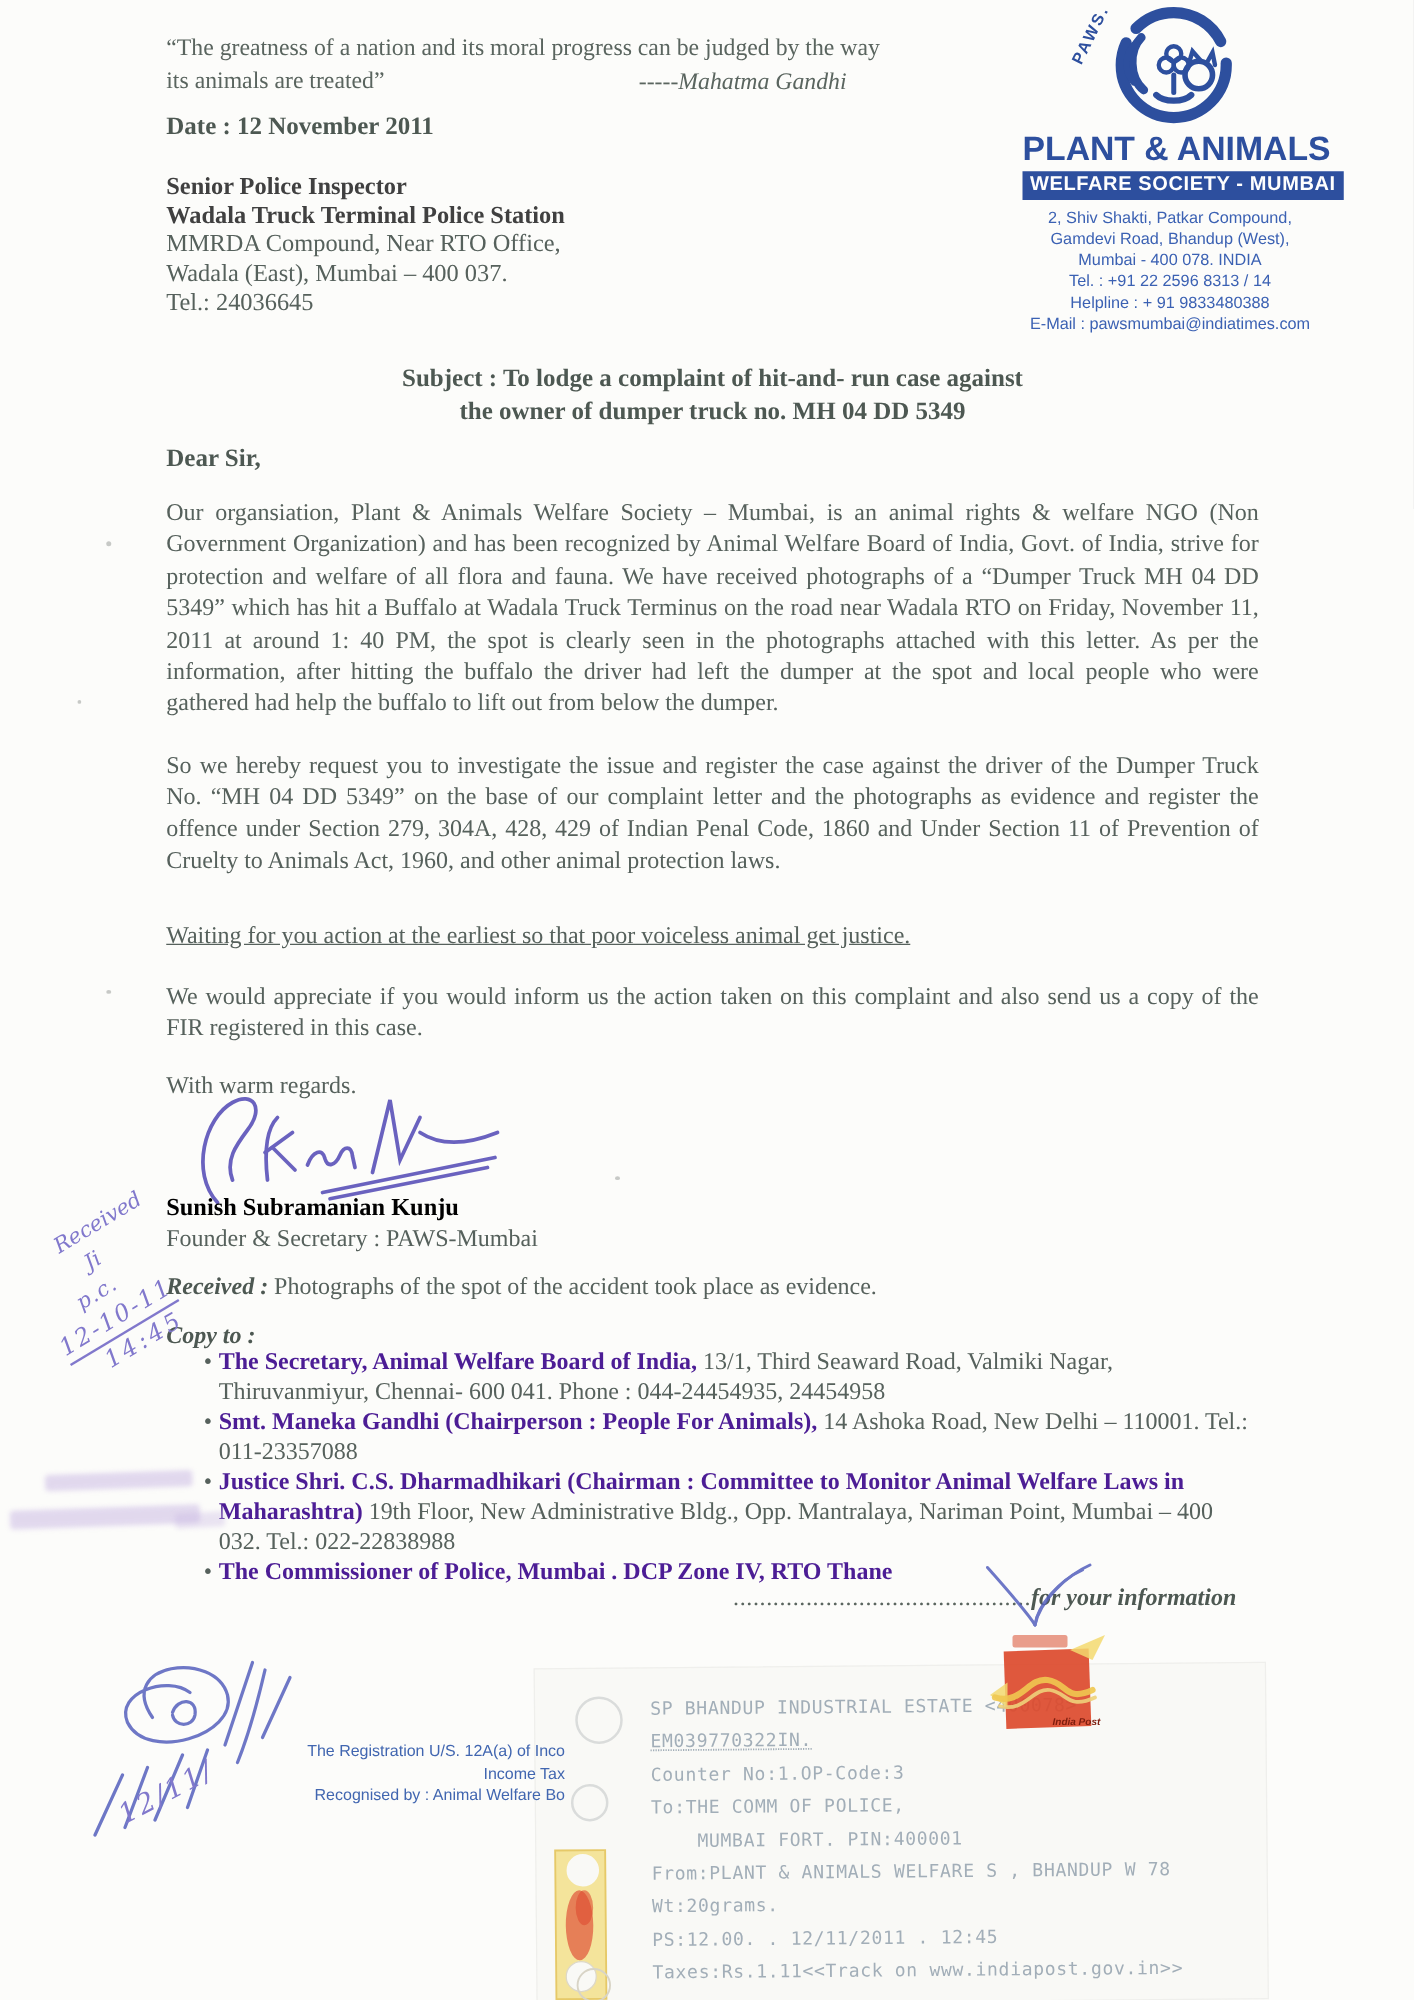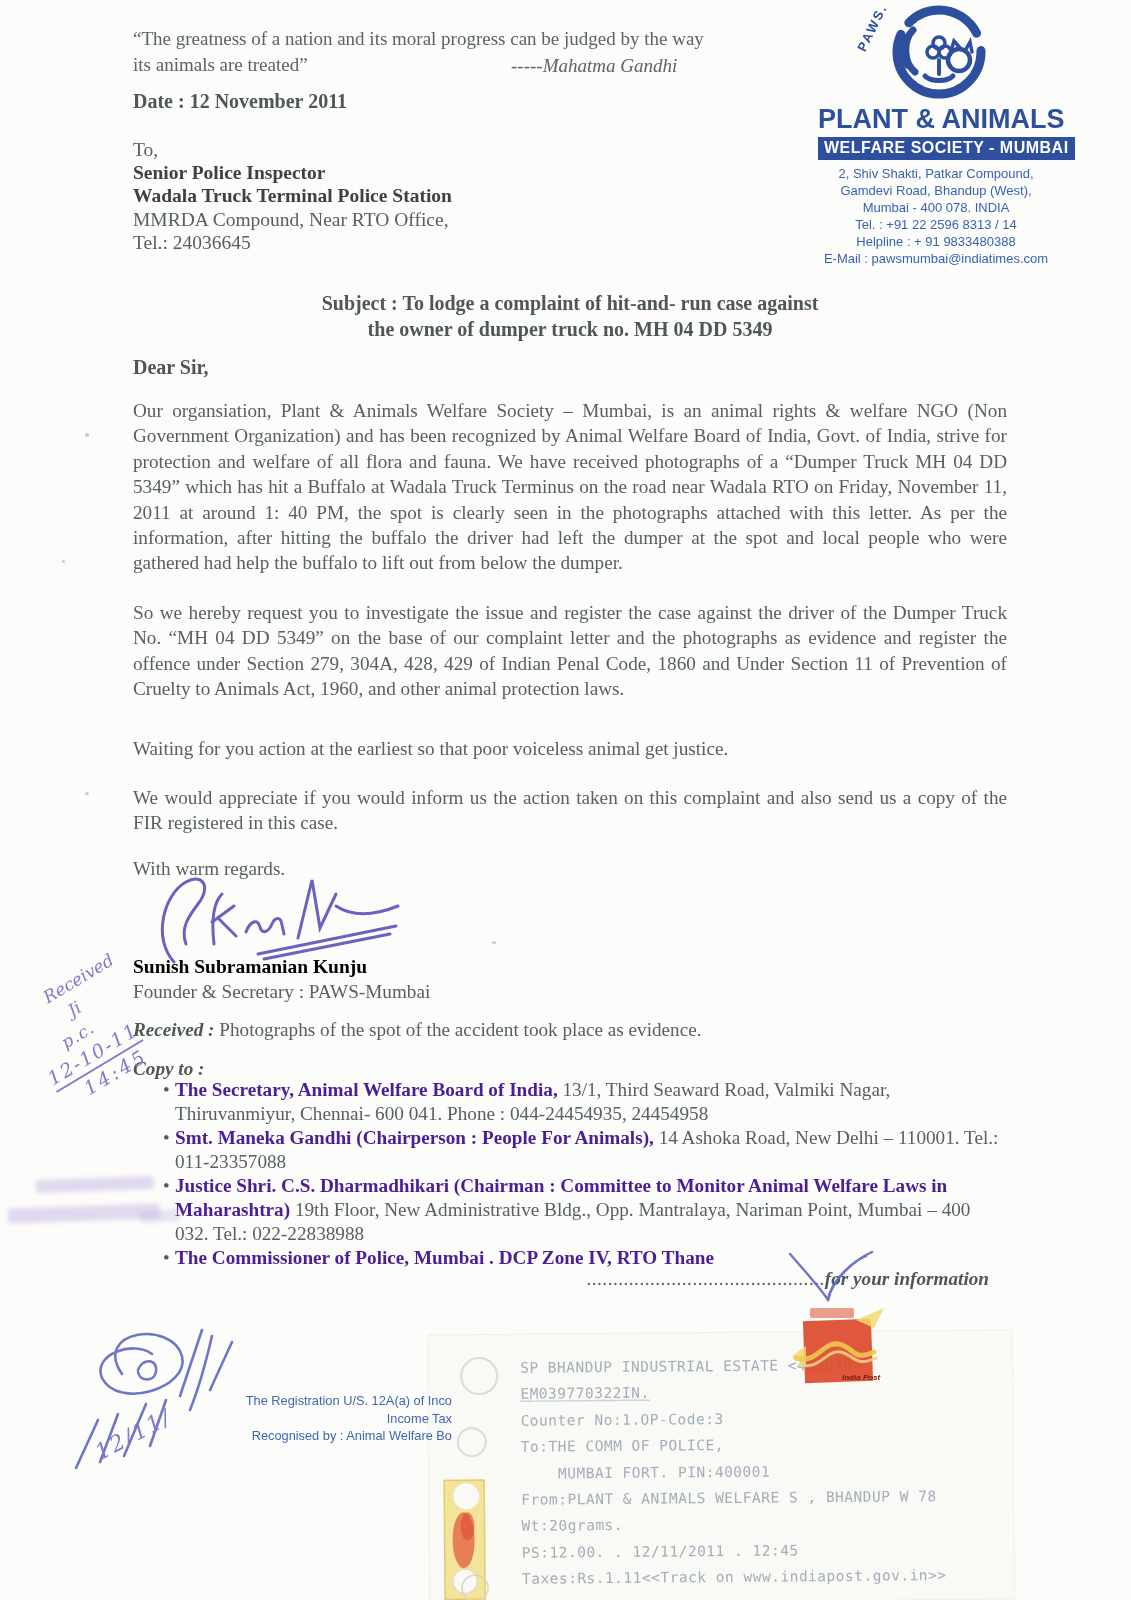--- a/index.html
+++ b/index.html
@@ -16,21 +16,21 @@
   .logo-name{font-family:"Liberation Sans", sans-serif; font-weight:bold; font-size:27px; letter-spacing:0px; color:#2d4f9e; white-space:nowrap; margin-top:2px;}
   .logo-bar{display:inline-block; background:#2d4f9e; color:#fefefe; font-family:"Liberation Sans", sans-serif; font-weight:bold; font-size:16px; padding:2px 6px 3px; letter-spacing:0.5px; white-space:nowrap; margin-top:2px;}
   .logo-addr{margin-top:5px; font-family:"Liberation Sans", sans-serif; font-size:13px; line-height:17px; color:#3b61b3;}
   .date-line{position:absolute; left:133px; top:90px; font-size:20px; font-weight:bold; color:#4d5852;}
   .to-block{position:absolute; left:133px; top:138px; font-size:19.5px; line-height:23.2px;}
   .to-block .b{font-weight:bold; color:#404040;}
   .subject{position:absolute; left:235px; top:291px; width:670px; text-align:center; font-weight:bold; font-size:20px; line-height:25.5px; color:#4d5852;}
   .greeting{position:absolute; left:133px; top:356px; font-size:20px; font-weight:bold; color:#4d5852;}
   
   .para{position:absolute; left:133px; width:874px; font-size:19.2px; line-height:25.4px; text-align:justify;}
-  .p1{top:398px;} .p2{top:600px;} .p3{top:736px; text-align:left;} .p4{top:785px;}
+  .p1{top:398px;} .p2{top:600px;} .p3{top:736px; text-align:left;text-decoration:underline;} .p4{top:785px;}
   .closing{position:absolute; left:133px; top:858px; font-size:19.2px;}
   .sig-svg{position:absolute; left:140px; top:866px;}
   .signer{position:absolute; left:133px; top:956px; font-size:19.5px; font-weight:bold; color:#000000;}
   .signer-title{position:absolute; left:133px; top:981px; font-size:19.2px;}
   .attached{position:absolute; left:133px; top:1019px; font-size:19.2px;}
   .lbl-bi{font-weight:bold; font-style:italic; color:#4d5852;}
   .copy-label{position:absolute; left:133px; top:1058px; font-size:19.2px;}
   .copy-list{position:absolute; left:133px; top:1078px; width:868px; margin:0; padding:0; list-style:none; font-size:19.2px; line-height:24px;}
   .copy-list li{position:relative; padding-left:42px; margin:0;}
   .copy-list li::before{content:"\2022"; position:absolute; left:30px; top:0; font-size:19px; color:#56615c;}
@@ -98,24 +98,24 @@
       <div>Gamdevi Road, Bhandup (West),</div>
       <div>Mumbai - 400 078. INDIA</div>
       <div>Tel. : +91 22 2596 8313 / 14</div>
       <div>Helpline : + 91 9833480388</div>
       <div>E-Mail : pawsmumbai@indiatimes.com</div>
     </div>
   </div>
 
   <div class="date-line">Date : 12 November 2011</div>
   <div class="to-block">
-    <div>To,</div>
     <div class="b">Senior Police Inspector</div>
     <div class="b">Wadala Truck Terminal Police Station</div>
     <div>MMRDA Compound, Near RTO Office,</div>
+    <div>Wadala (East), Mumbai – 400 037.</div>
     <div>Tel.: 24036645</div>
   </div>
 
   <div class="subject">
     <div>Subject : To lodge a complaint of hit-and- run case against</div>
     <div>the owner of dumper truck no. MH 04 DD 5349</div>
   </div>
 
   <div class="greeting">Dear Sir,</div>
 

